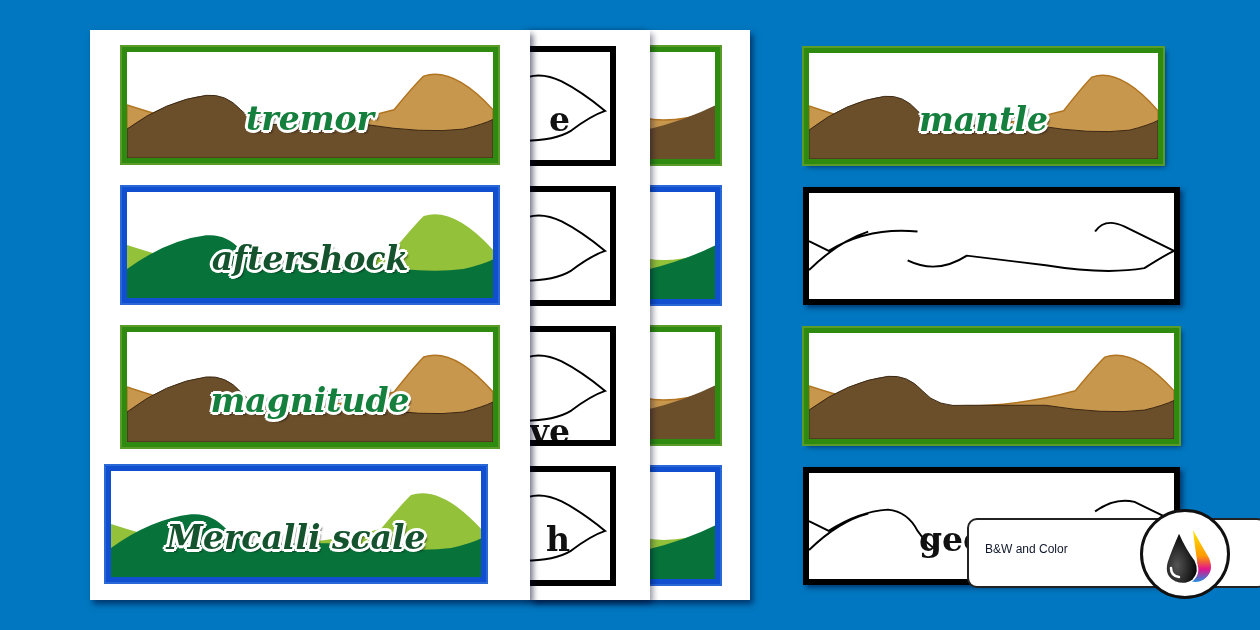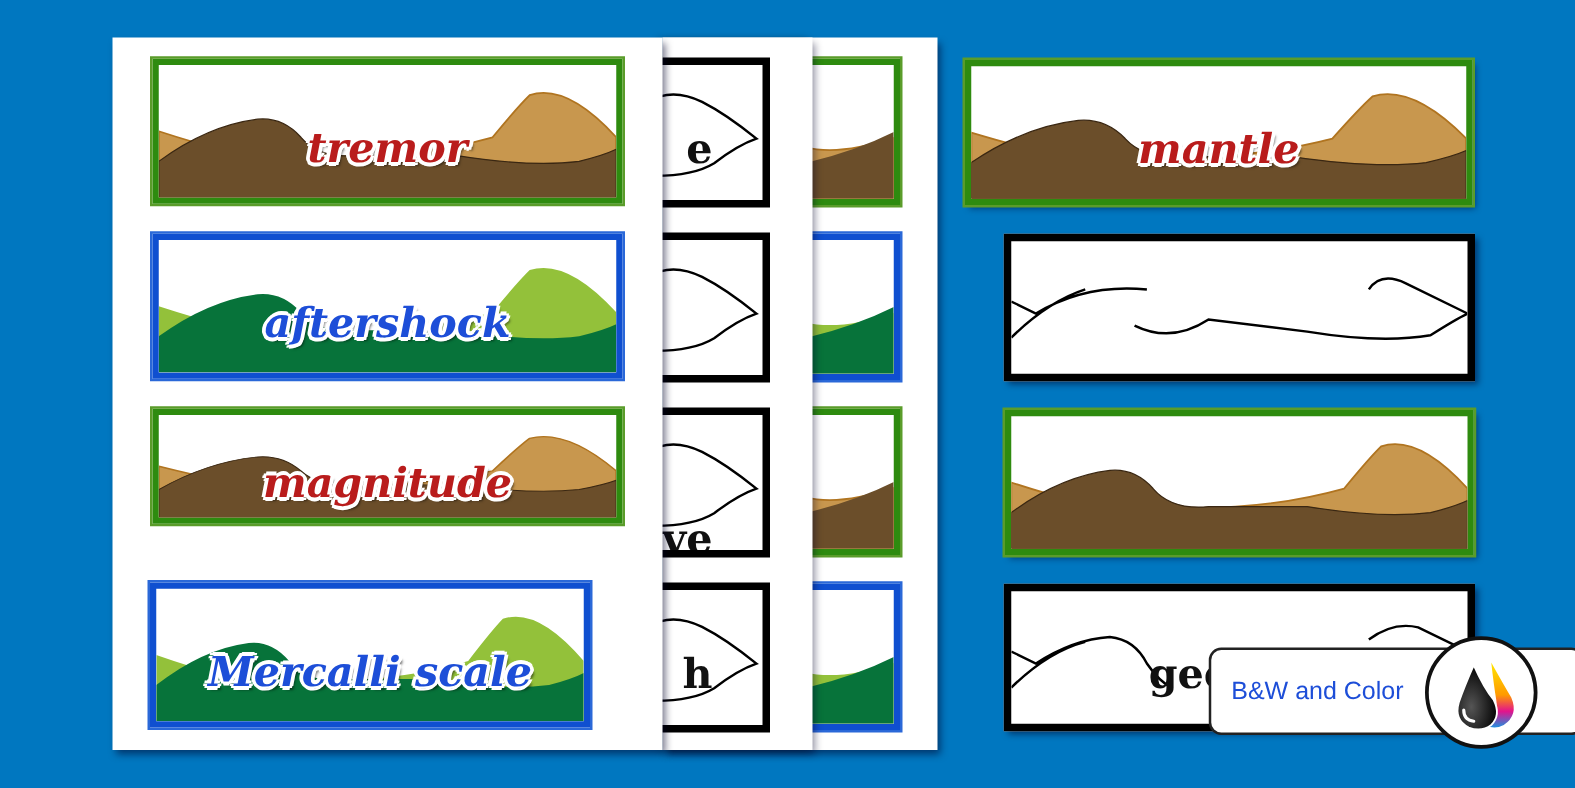--- a/index.html
+++ b/index.html
@@ -7,25 +7,25 @@
   .page{position:absolute;background:#fff;box-shadow:3px 4px 6px rgba(0,0,40,0.55);}
   .page-back{left:530px;top:30px;width:220px;height:570px;}
   .page-mid{left:530px;top:30px;width:120px;height:570px;box-shadow:-4px 0 6px rgba(0,0,0,0.25),3px 4px 6px rgba(0,0,40,0.4);}
   .page-front{left:90px;top:30px;width:440px;height:570px;box-shadow:3px 4px 6px rgba(0,0,40,0.55);}
   .card{position:absolute;box-sizing:border-box;overflow:hidden;background:#fff;}
   .card svg{position:absolute;left:0;top:0;width:100%;height:100%;}
   .card .word{position:absolute;left:0;right:0;top:50%;transform:translateY(-10%);text-align:center;font-family:"DejaVu Serif",serif;font-weight:bold;font-style:italic;font-size:33px;line-height:1;white-space:nowrap;}
   .brown{border:5px solid #2e8b0f;outline:2px solid #5a9c2a;}
   .green{border:5px solid #0f4fd0;outline:2px solid #2a68d8;}
   .bw{border:6px solid #000;}
-  .word.blue{color:#b91c1c;text-shadow:0 0 0 #fff,2px 2px 0 #fff,-2px -2px 0 #fff,2px -2px 0 #fff,-2px 2px 0 #fff,3px 0 0 #fff,-3px 0 0 #fff,0 3px 0 #fff,0 -3px 0 #fff,3px 3px 2px rgba(0,0,0,0.5);}
-  .word.grn{color:#1d4ed8;text-shadow:2px 2px 0 #fff,-2px -2px 0 #fff,2px -2px 0 #fff,-2px 2px 0 #fff,3px 0 0 #fff,-3px 0 0 #fff,0 3px 0 #fff,0 -3px 0 #fff,3px 3px 2px rgba(0,0,0,0.5);}
+  .word.blue{color:#15803d;text-shadow:0 0 0 #fff,2px 2px 0 #fff,-2px -2px 0 #fff,2px -2px 0 #fff,-2px 2px 0 #fff,3px 0 0 #fff,-3px 0 0 #fff,0 3px 0 #fff,0 -3px 0 #fff,3px 3px 2px rgba(0,0,0,0.5);}
+  .word.grn{color:#14532d;text-shadow:2px 2px 0 #fff,-2px -2px 0 #fff,2px -2px 0 #fff,-2px 2px 0 #fff,3px 0 0 #fff,-3px 0 0 #fff,0 3px 0 #fff,0 -3px 0 #fff,3px 3px 2px rgba(0,0,0,0.5);}
   .word.blk{color:#111;font-style:normal;}
   .badge{position:absolute;left:967px;top:518px;width:300px;height:70px;background:#fff;border:2px solid #222;border-radius:10px;box-sizing:border-box;}
-  .badge-label{position:absolute;left:16px;top:22px;font-family:"Liberation Sans",sans-serif;font-size:20px;color:#1d4ed8;}
+  .badge-label{position:absolute;left:16px;top:22px;font-family:"Liberation Sans",sans-serif;font-size:12px;color:#0f172a;}
   .badge-circle{position:absolute;left:1140px;top:509px;width:90px;height:90px;border-radius:50%;background:#fff;border:3px solid #111;box-sizing:border-box;}
   .badge-circle svg{position:absolute;left:8px;top:8px;width:70px;height:70px;}
 </style>
 </head>
 <body>
 
 <div class="page page-back">
   <div class="card brown" style="left:-15px;top:17px;width:205px;height:117px;">
     <svg viewBox="0 0 200 110" preserveAspectRatio="none">
         <path d="M0,30 Q60,20 110,60 Q140,80 200,60 L200,110 L0,110Z" fill="#c8974e" stroke="#b07420" stroke-width="1.5"></path>
@@ -87,37 +87,37 @@
       </svg>
     <span class="word blue">tremor</span>
   </div>
   <div class="card green" style="left:32px;top:157px;width:376px;height:116px;">
     <svg viewBox="0 0 370 110" preserveAspectRatio="none">
         <path d="M0,55 Q30,65 50,70 L120,75 Q200,80 270,60 Q290,35 300,25 Q330,15 370,60 L370,110 L0,110Z" fill="#93c13a"></path>
         <path d="M0,80 Q40,50 80,45 Q100,43 115,60 Q130,78 160,75 L240,75 Q300,85 340,80 Q360,75 370,70 L370,110 L0,110Z" fill="#07733a"></path>
       </svg>
     <span class="word grn">aftershock</span>
   </div>
-  <div class="card brown" style="left:32px;top:297px;width:376px;height:92px;">
+  <div class="card brown" style="left:32px;top:297px;width:376px;height:120px;">
     <svg viewBox="0 0 370 110" preserveAspectRatio="none">
         <path d="M0,55 Q30,65 50,70 L120,75 Q200,80 270,60 Q290,35 300,25 Q330,15 370,60 L370,110 L0,110Z" fill="#c8974e" stroke="#b07420" stroke-width="1.5"></path>
         <path d="M0,80 Q40,50 80,45 Q100,43 115,60 Q130,78 160,75 L240,75 Q300,85 340,80 Q360,75 370,70 L370,110 L0,110Z" fill="#6b4e2a" stroke="#3a2712" stroke-width="1"></path>
       </svg>
     <span class="word blue">magnitude</span>
   </div>
-  <div class="card green" style="left:30px;top:436px;width:352px;height:116px;">
+  <div class="card green" style="left:16px;top:436px;width:380px;height:116px;">
     <svg viewBox="0 0 370 110" preserveAspectRatio="none">
         <path d="M0,55 Q30,65 50,70 L120,75 Q200,80 270,60 Q290,35 300,25 Q330,15 370,60 L370,110 L0,110Z" fill="#93c13a"></path>
         <path d="M0,80 Q40,50 80,45 Q100,43 115,60 Q130,78 160,75 L240,75 Q300,85 340,80 Q360,75 370,70 L370,110 L0,110Z" fill="#07733a"></path>
       </svg>
     <span class="word grn">Mercalli scale</span>
   </div>
 </div>
 
-<div class="card brown" style="left:772px;top:48px;width:406px;height:116px;box-shadow:3px 3px 5px rgba(0,0,40,0.5);">
+<div class="card brown" style="left:804px;top:48px;width:359px;height:116px;box-shadow:3px 3px 5px rgba(0,0,40,0.5);">
   <svg viewBox="0 0 370 110" preserveAspectRatio="none">
       <path d="M0,55 Q30,65 50,70 L120,75 Q200,80 270,60 Q290,35 300,25 Q330,15 370,60 L370,110 L0,110Z" fill="#c8974e" stroke="#b07420" stroke-width="1.5"></path>
       <path d="M0,80 Q40,50 80,45 Q100,43 115,60 Q130,78 160,75 L240,75 Q300,85 340,80 Q360,75 370,70 L370,110 L0,110Z" fill="#6b4e2a" stroke="#3a2712" stroke-width="1"></path>
     </svg>
   <span class="word blue">mantle</span>
 </div>
 <div class="card bw" style="left:803px;top:187px;width:377px;height:118px;box-shadow:3px 3px 5px rgba(0,0,40,0.5);">
   <svg viewBox="0 0 370 110" preserveAspectRatio="none">
       <path d="M0,50 L20,60 Q60,35 110,40 M0,80 Q30,50 60,40 M100,70 Q130,85 160,65 Q200,70 240,75 Q300,85 340,78 Q360,65 370,60 Q340,45 320,35 Q300,25 290,40" fill="none" stroke="#000" stroke-width="2"></path>
     </svg>

